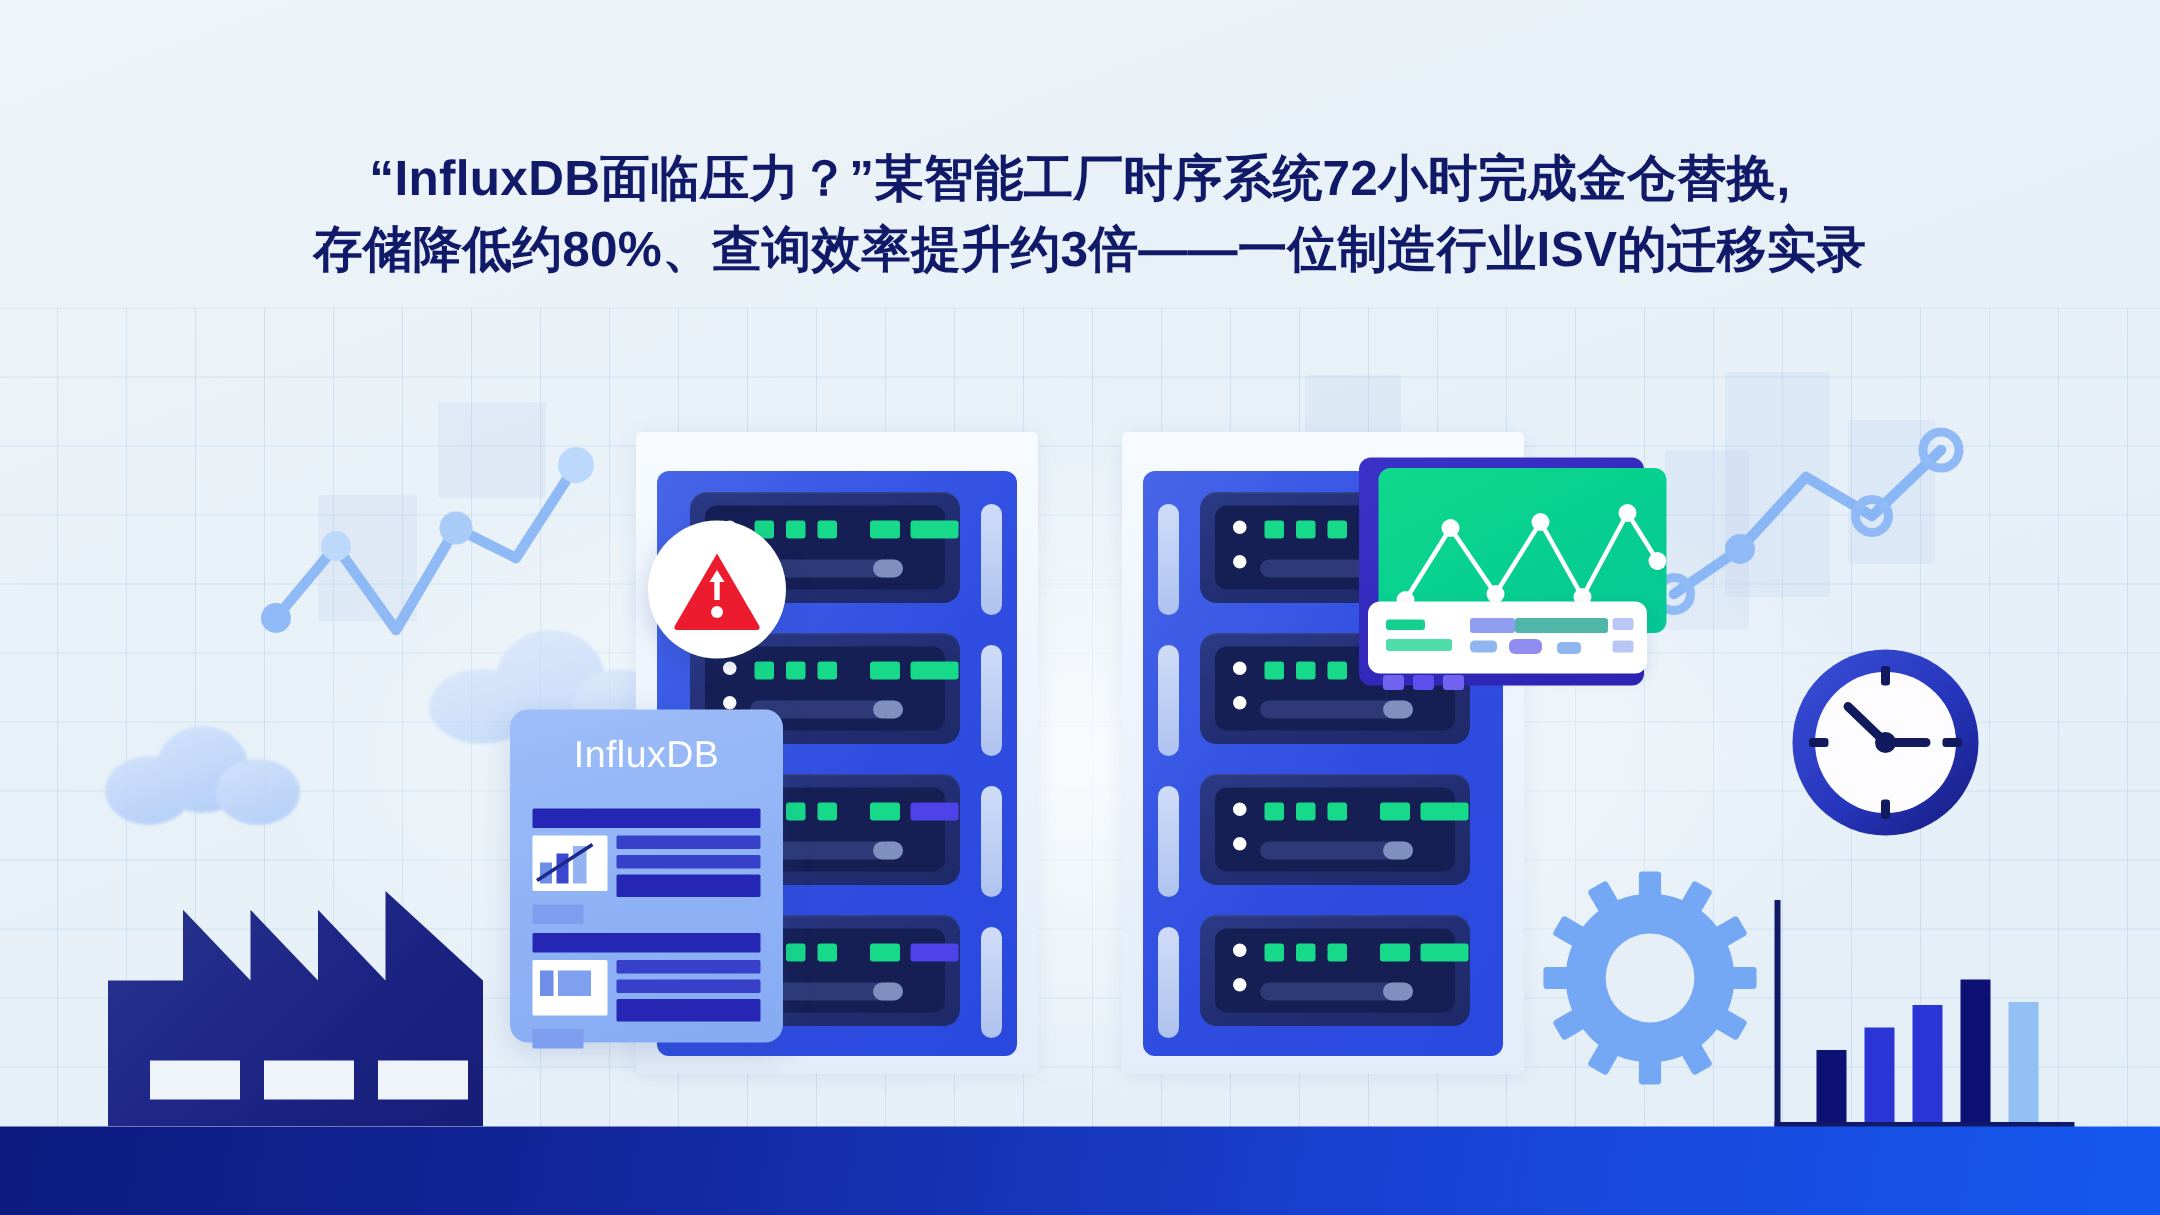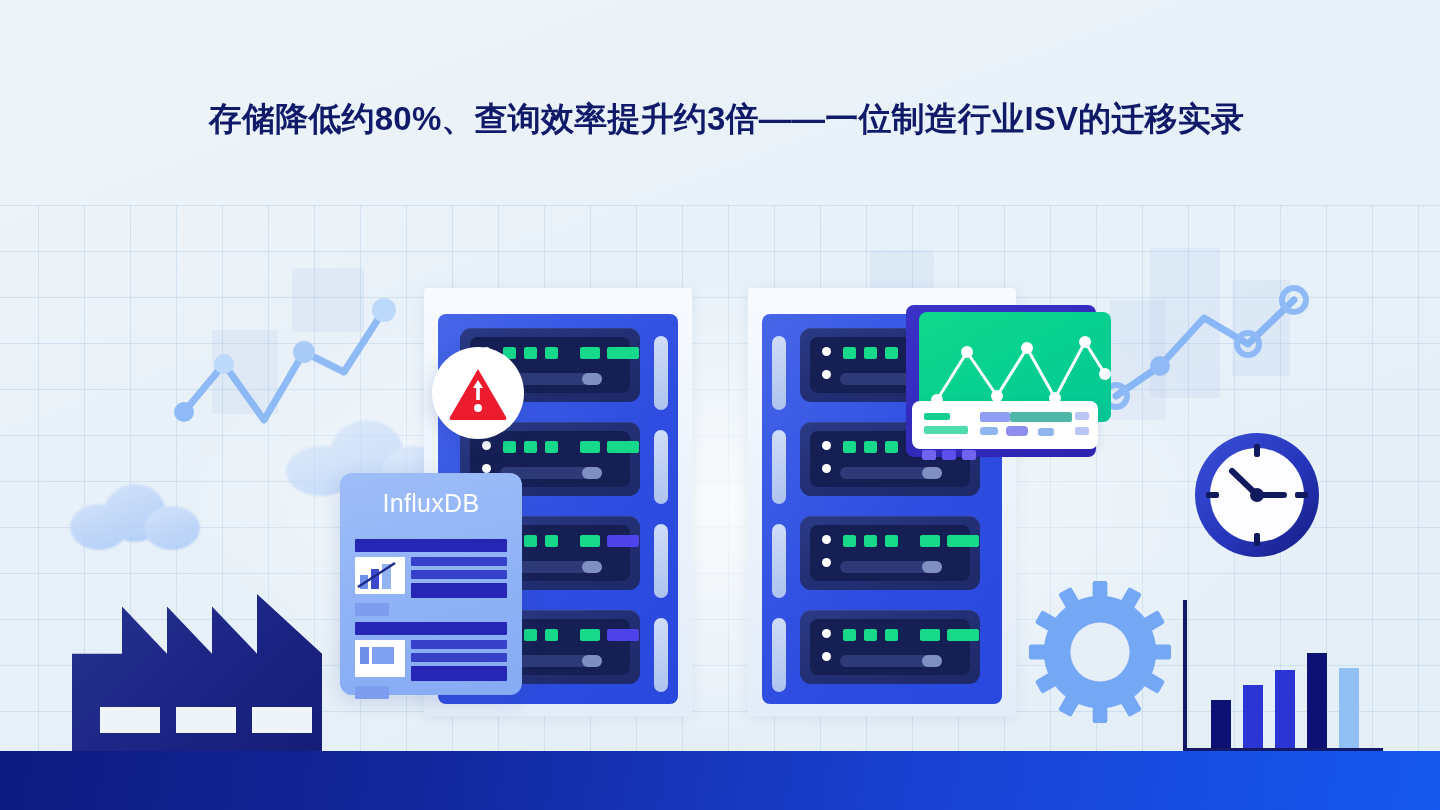--- a/index.html
+++ b/index.html
@@ -126,20 +126,21 @@
   <div class="grid"></div>
   <div class="blk" style="left:292px;top:268px;width:72px;height:64px;"></div>
   <div class="blk" style="left:212px;top:330px;width:66px;height:84px;"></div>
   <div class="blk" style="left:1150px;top:248px;width:70px;height:150px;"></div>
   <div class="blk" style="left:1110px;top:300px;width:56px;height:120px;"></div>
   <div class="blk" style="left:1232px;top:280px;width:58px;height:96px;"></div>
   <div class="blk" style="left:870px;top:250px;width:64px;height:120px;"></div>
   <div class="vignette"></div>
 
   <div class="title">
+    <span>“InfluxDB面临压力？”某智能工厂时序系统72小时完成金仓替换,</span>
     <span class="l2">存储降低约80%、查询效率提升约3倍——一位制造行业ISV的迁移实录</span>
   </div>
 
   <div class="cloud" style="left:70px;top:480px;width:130px;height:70px;">
     <i style="left:0;top:24px;width:58px;height:46px;"></i>
     <i style="left:34px;top:4px;width:62px;height:58px;"></i>
     <i style="left:74px;top:26px;width:56px;height:44px;"></i>
   </div>
   <div class="cloud" style="left:286px;top:418px;width:160px;height:78px;opacity:.55;">
     <i style="left:0;top:28px;width:70px;height:50px;"></i>

